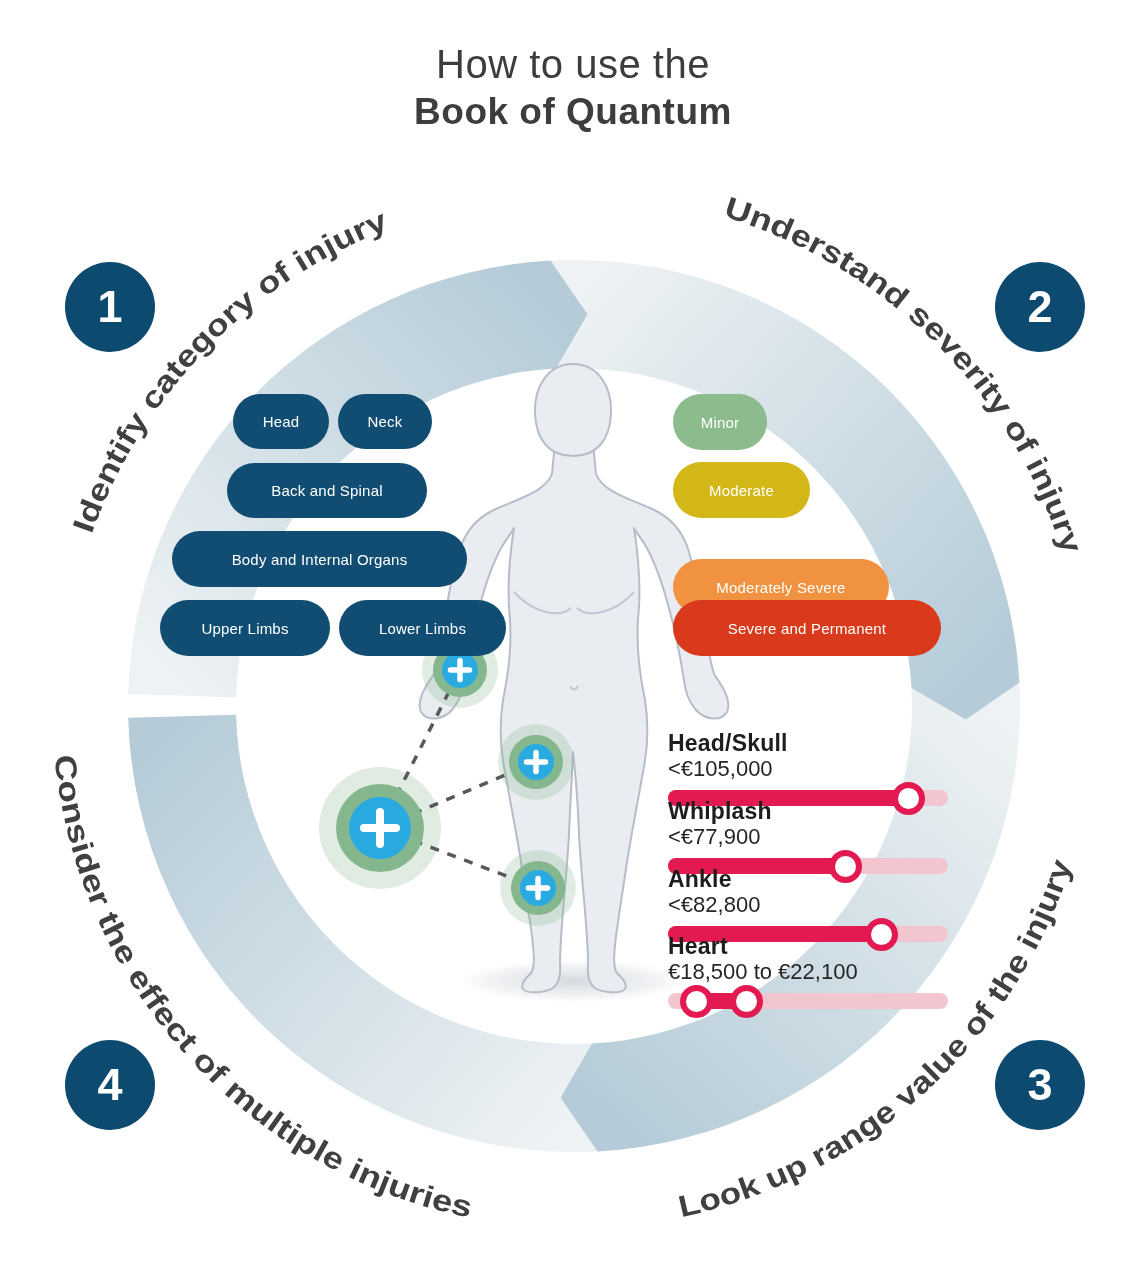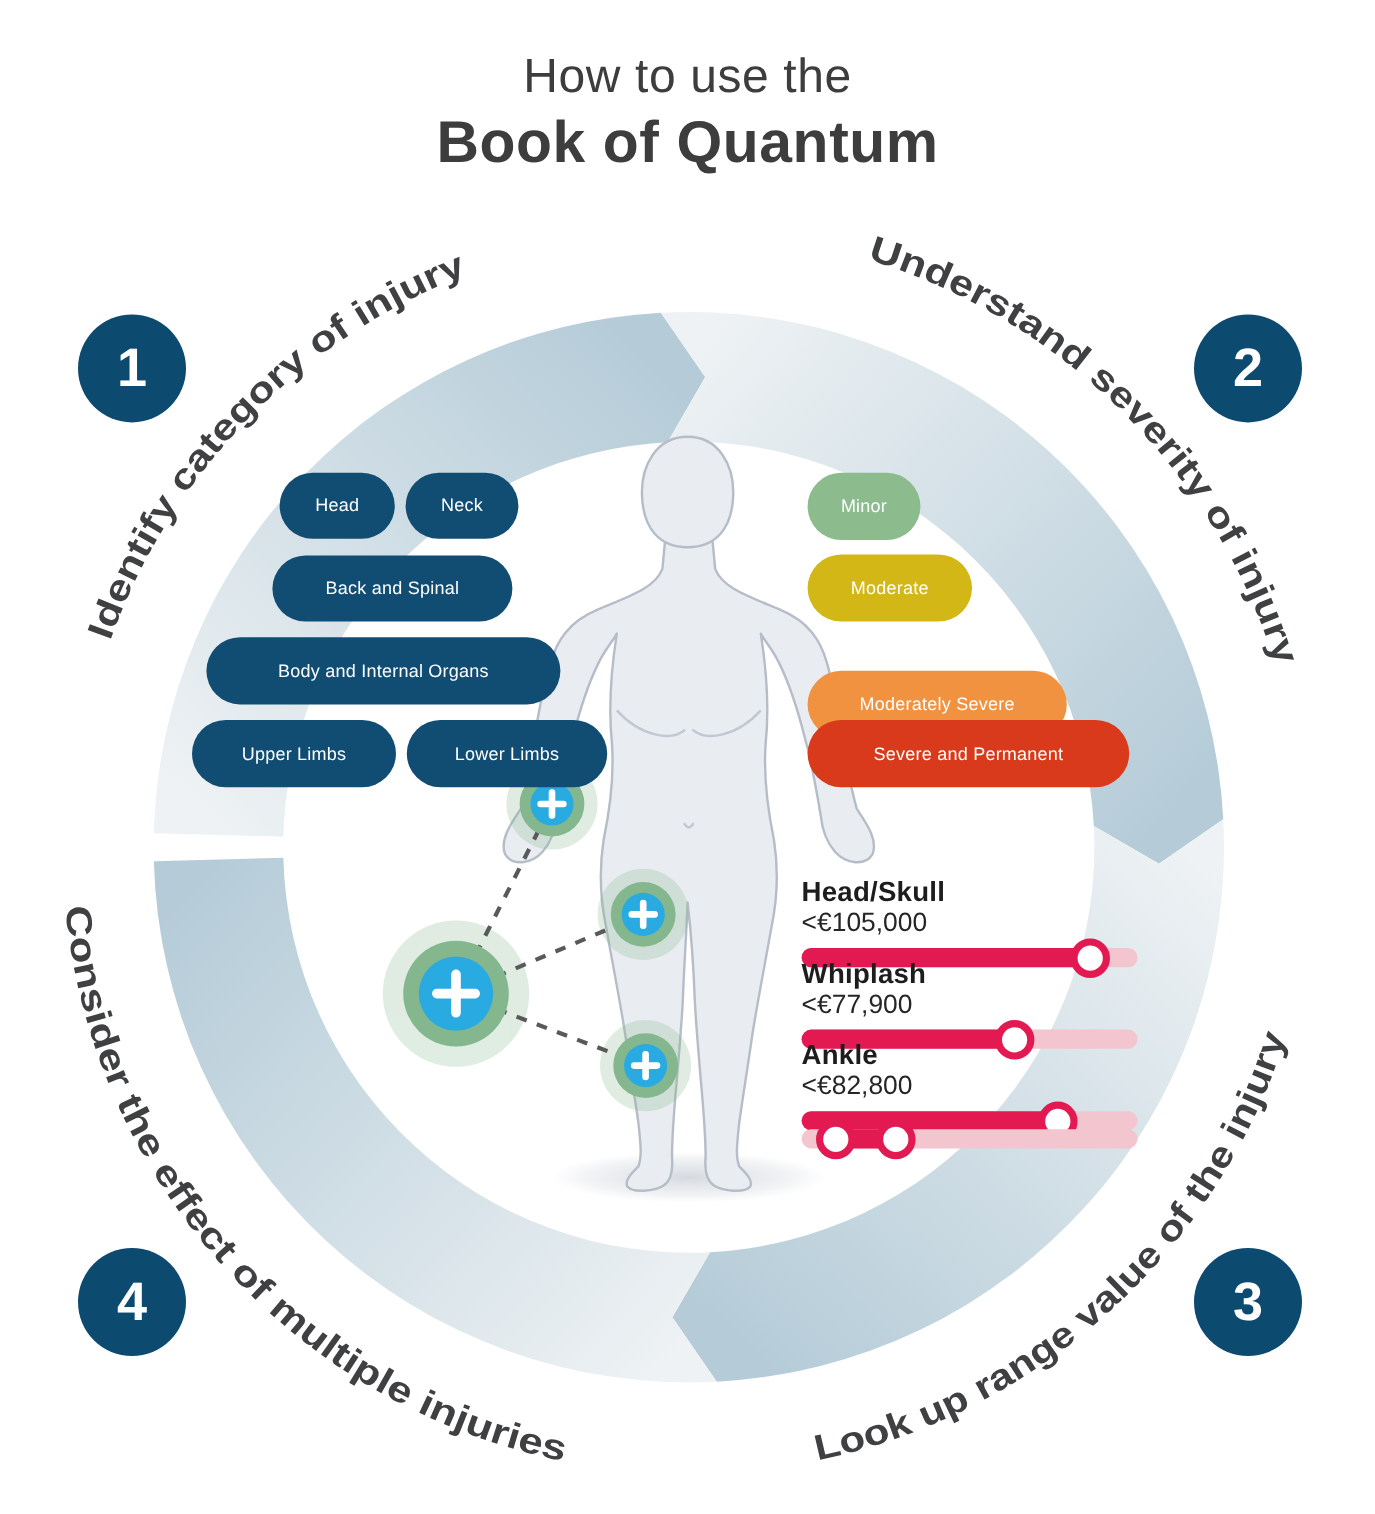--- a/index.html
+++ b/index.html
@@ -2,21 +2,21 @@
 <html style="--crimson: #e31a52; --track-pink: #f3c6cf; --pill-blue: #114d73; --badge-blue: #0d4a70; --ink: #3d3d3d; --marker-blue: #29abe2; --marker-green: #85b78e; --ring-light: #eef2f4; --ring-dark: #b5ccd8;"><head>
 <meta charset="utf-8">
 <style>
   html,body{margin:0;padding:0;background:#fff;}
   .stage{position:relative;width:1146px;height:1262px;background:#fff;overflow:hidden;
          font-family:"Liberation Sans",sans-serif;}
   .scene{position:absolute;left:0;top:0;width:1146px;height:1262px;}
   .arcText{font-family:"Liberation Sans",sans-serif;font-size:30px;font-weight:700;fill:#3f4041;}
   .title{position:absolute;top:42px;left:0;width:100%;text-align:center;color:var(--ink);}
   .t1{font-size:40px;font-weight:500;letter-spacing:.5px;}
-  .t2{font-size:49px;font-weight:700;letter-spacing:.5px;margin-top:4px;text-align:center;}
+  .t2{font-size:37px;font-weight:700;letter-spacing:.5px;margin-top:4px;text-align:center;}
   .badge{position:absolute;width:90px;height:90px;border-radius:50%;background:var(--badge-blue);
          color:#fff;font-size:45px;font-weight:600;display:flex;align-items:center;justify-content:center;}
   .pill{position:absolute;display:flex;align-items:center;justify-content:center;border-radius:28px;
         color:#fff;font-weight:400;font-size:15px;letter-spacing:.2px;white-space:nowrap;}
   .cat{background:var(--pill-blue);}
   .slider-row{position:absolute;left:668px;width:280px;}
   .s-head{display:flex;justify-content:space-between;align-items:baseline;line-height:26px;flex-direction:column;}
   .s-label{font-size:23px;font-weight:700;color:#1d1d1d;letter-spacing:.2px;}
   .s-value{font-size:22px;font-weight:400;color:#262626;}
   .track{position:relative;margin-top:8px;height:16px;border-radius:8px;background:var(--track-pink);}
@@ -209,20 +209,24 @@
     <div class="s-head">
         <span class="s-label">Ankle</span>
         <span class="s-value">&lt;€82,800</span>
       </div>
     <div class="track">
         <div class="fill" style="left: 0%; width: 76.3%;"></div>
         <div class="knob" style="left: calc(76.3% - 16.5px);"></div>
       </div>
   </div>
   <div class="slider-row" style="top:933px">
+    <div class="s-head">
+        <span class="s-label">Heart</span>
+        <span class="s-value">€18,500 to €22,100</span>
+      </div>
     <div class="track">
         <div class="fill" style="left: 10%; width: 18%;"></div>
         <div class="knob" style="left: calc(10% - 16.5px);"></div>
         <div class="knob" style="left: calc(28% - 16.5px);"></div>
       </div>
   </div>
 
 </div>
 
 </body></html>

